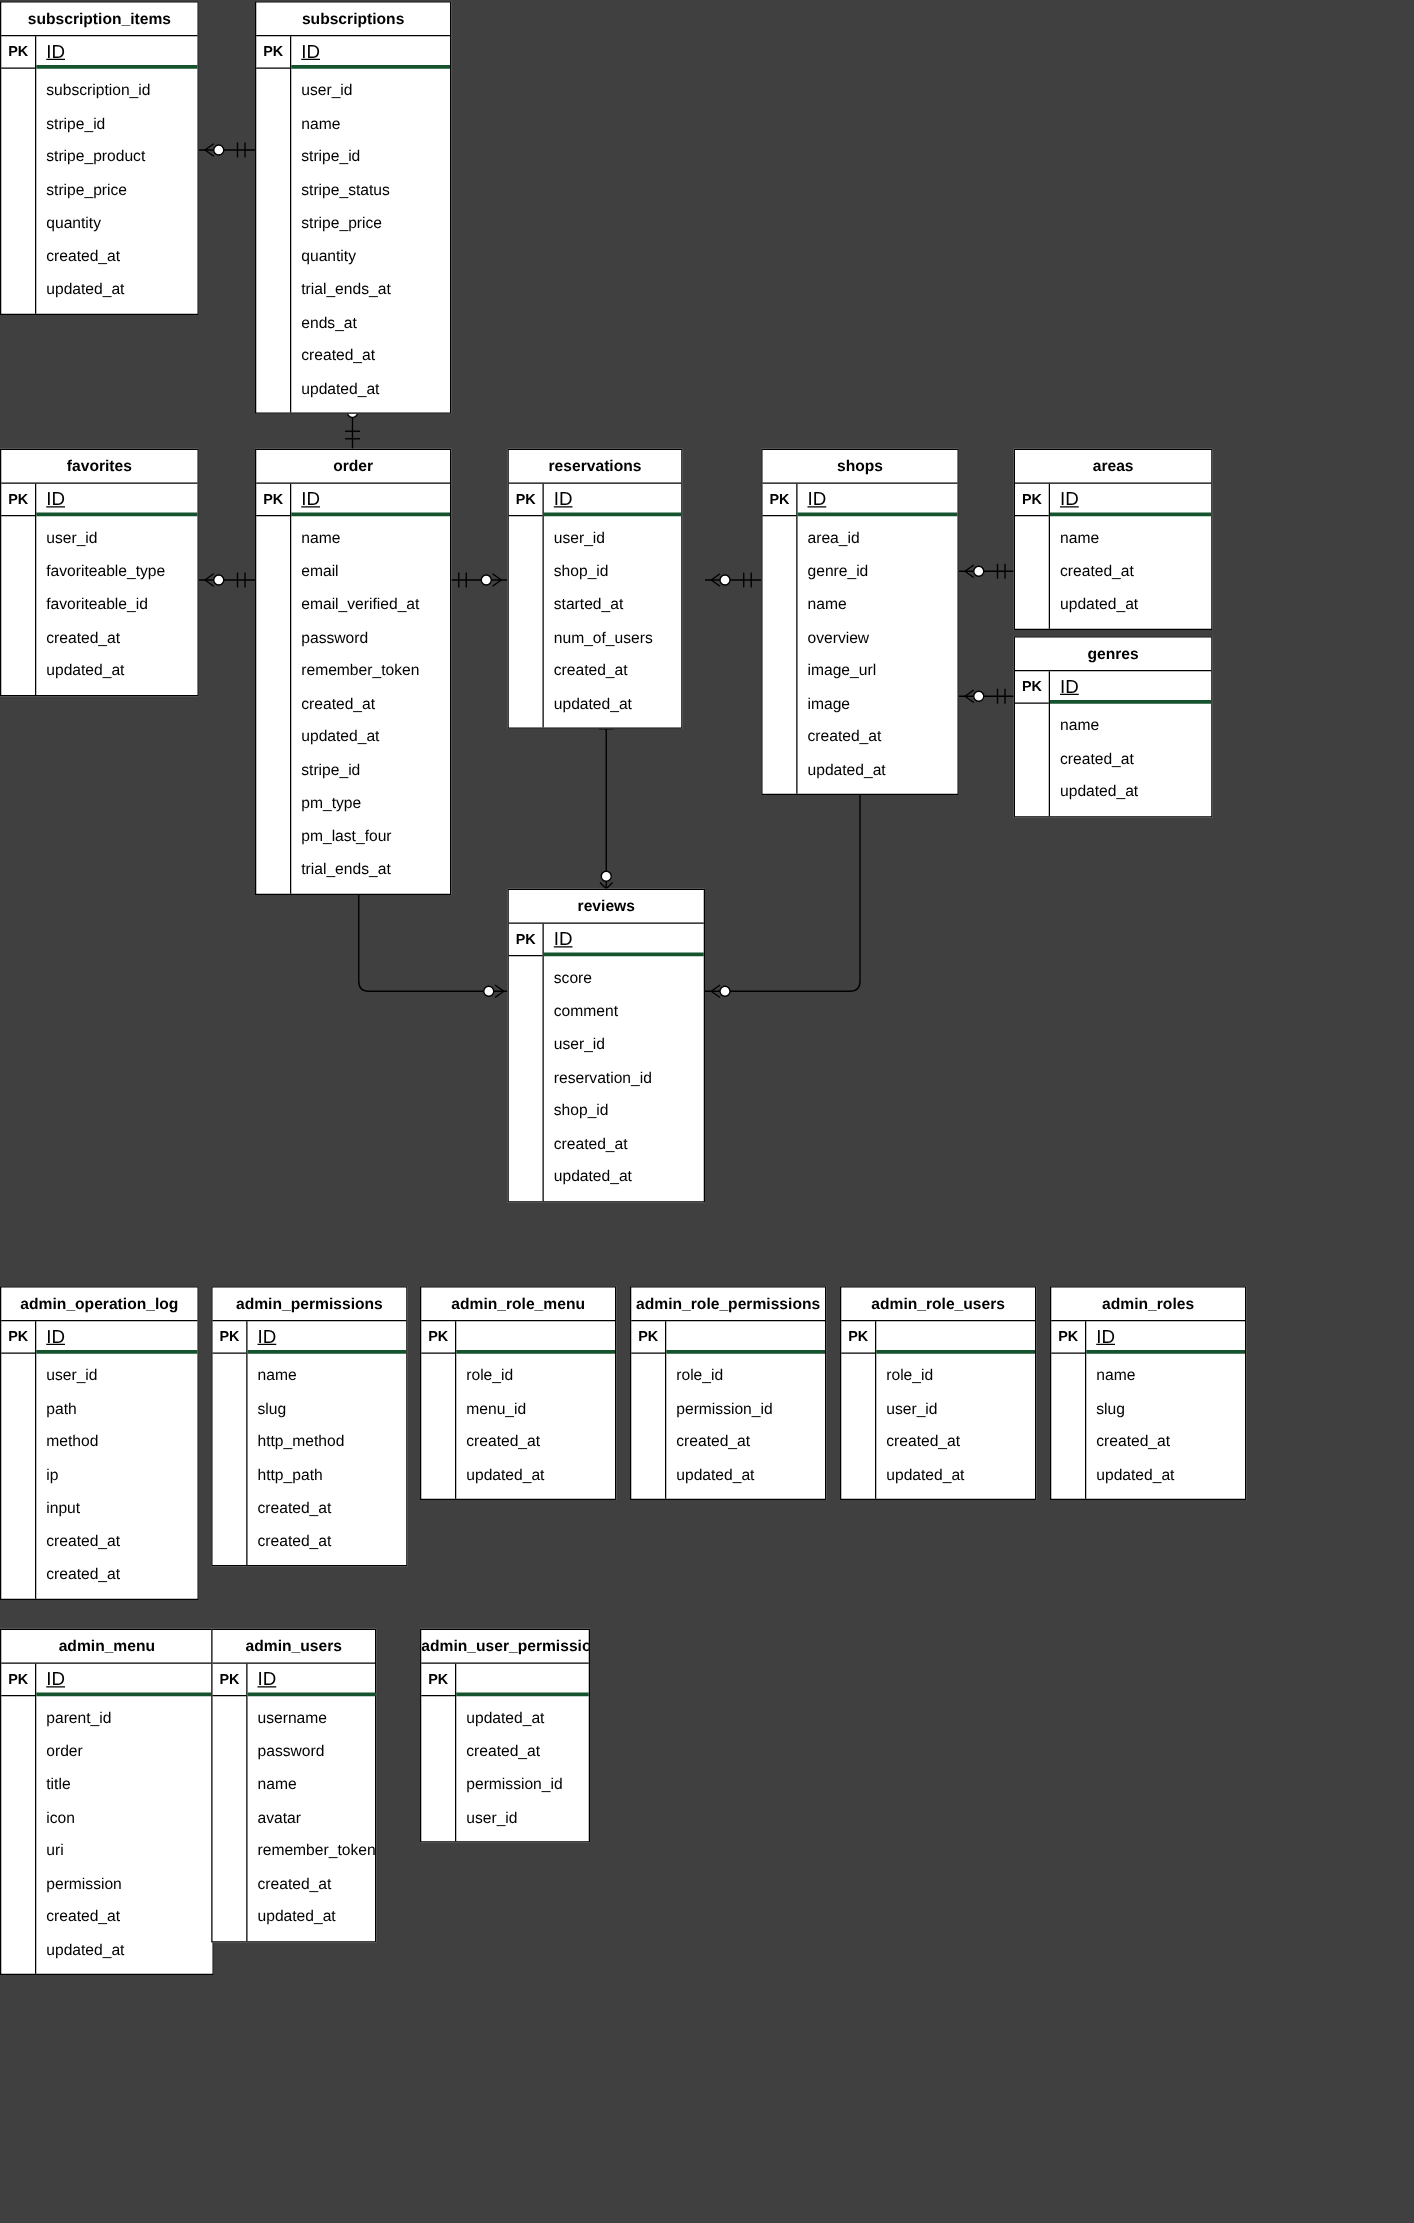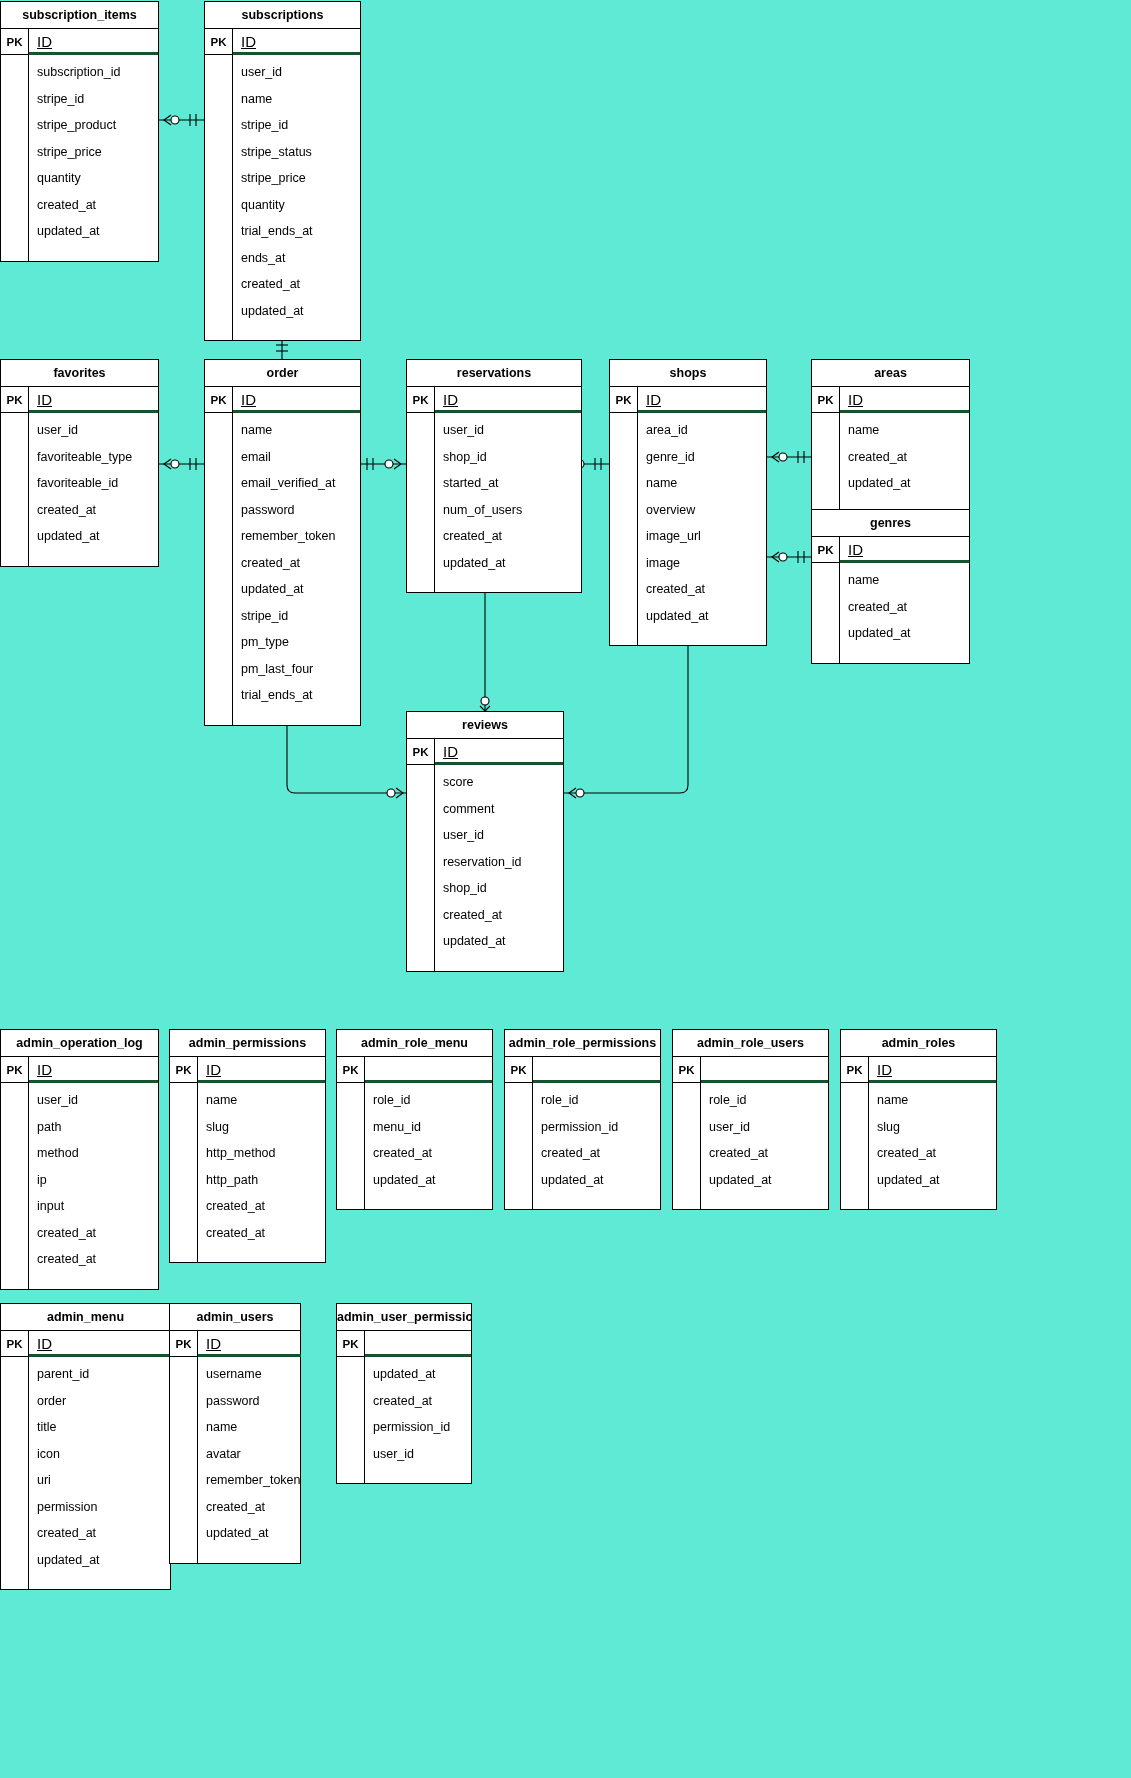--- a/index.html
+++ b/index.html
@@ -4,21 +4,21 @@
 <style>
   html,body{margin:0;padding:0;background:#ffffff;}
   body{
     font-family:"Liberation Sans", sans-serif;
     -webkit-font-smoothing:antialiased;
   }
   #canvas{
     position:relative;
     width:1131px;
     height:1778px;
-    background:#5eead4;
+    background:#404040;
     overflow:hidden;
   }
   
   .entity{
     position:absolute;
     box-sizing:border-box;
     border:1px solid #000000;
     background:#ffffff;
     z-index:5;
   }
@@ -66,21 +66,21 @@
   .key-cell span{text-decoration:underline;font-weight:normal;}
   .attr-cell{
     height:26.5px;
     line-height:26.5px;
     padding-left:8px;
     font-size:12.5px;
     color:#000000;
     box-sizing:border-box;
     white-space:nowrap;
   }
-  .attrs{padding-top:4px;padding-bottom:16px;}
+  .attrs{padding-top:4px;padding-bottom:6px;}
   
   #wires{
     position:absolute;
     left:0;top:0;
     width:1131px;height:1778px;
     z-index:2;
     pointer-events:none;
   }
   #wires line, #wires path, #wires polyline{
     stroke:#000000;
@@ -268,21 +268,21 @@
               <div class="attr-cell">created_at</div>
               <div class="attr-cell">updated_at</div>
               <div class="attr-cell">stripe_id</div>
               <div class="attr-cell">pm_type</div>
               <div class="attr-cell">pm_last_four</div>
               <div class="attr-cell">trial_ends_at</div>
             </div>
           </div>
         </div>
       </div>
-      <div class="entity" style="left: 406px; top: 359px; width: 176px;">
+      <div class="entity" style="left: 406px; top: 359px; width: 140px;">
         <div class="ent-title">reservations</div>
         <div class="ent-body">
           <div class="pk-col">
             <div class="pk-cell">PK</div>
             <div class="pk-fill" style="height: 169px;"></div>
           </div>
           <div class="field-col">
             <div class="key-cell"><span>ID</span></div>
             <div class="attrs">
               <div class="attr-cell">user_id</div>

